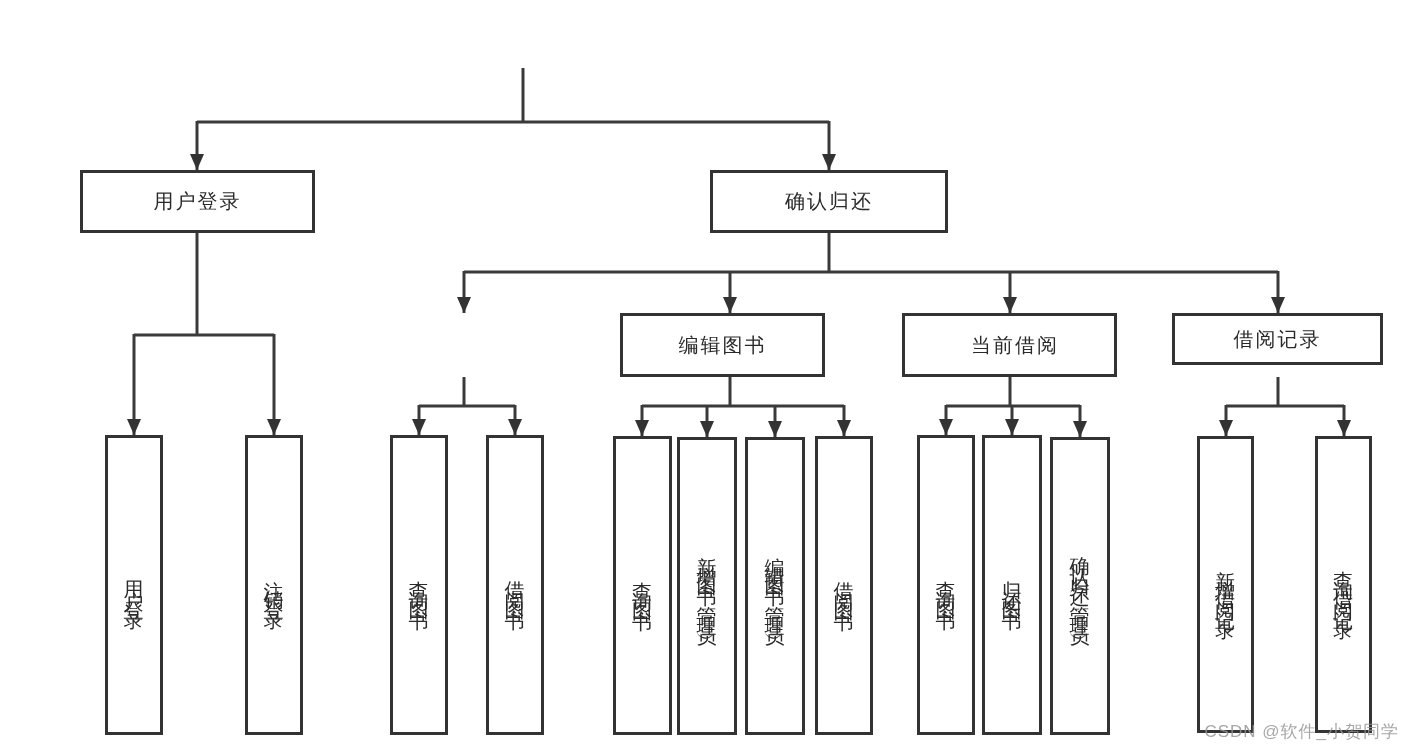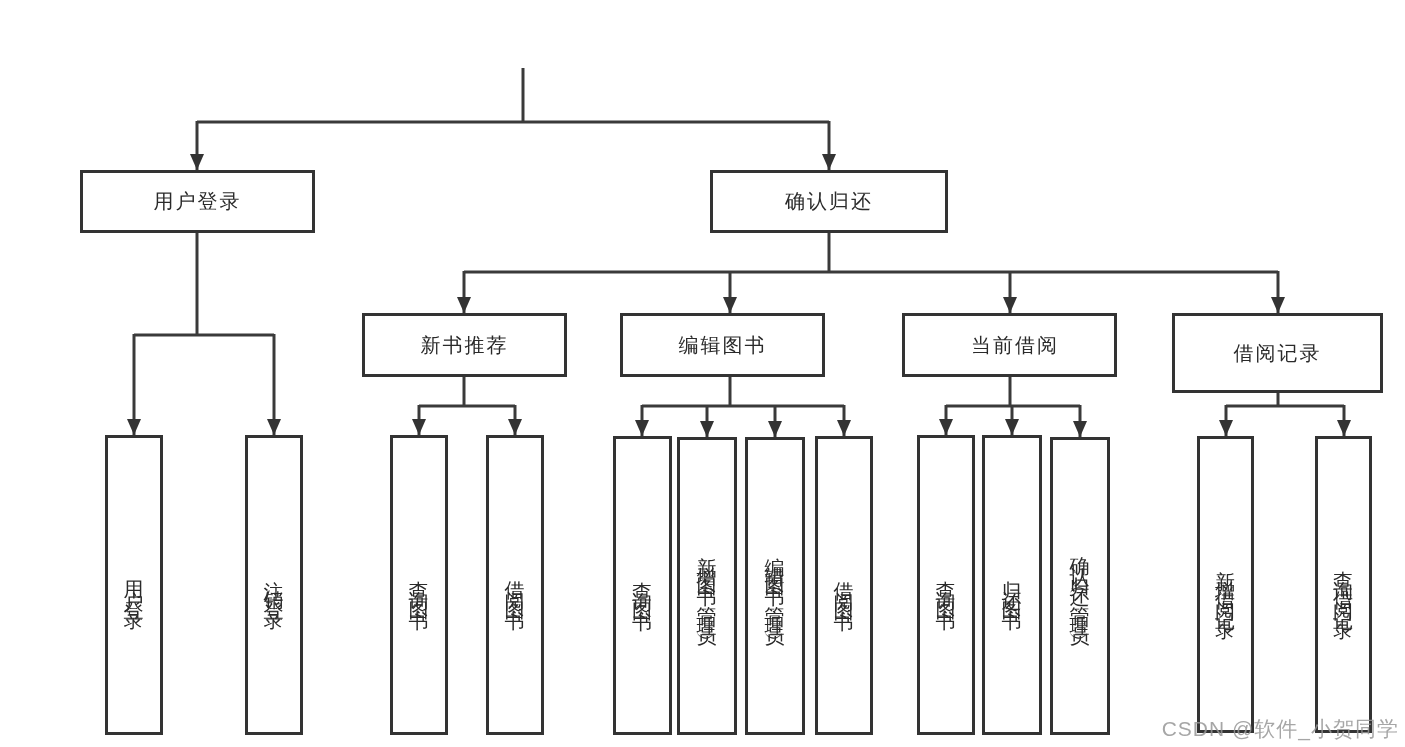--- a/index.html
+++ b/index.html
@@ -45,21 +45,21 @@
     text-orientation: mixed;
     font-size: 20px;
     letter-spacing: 10px;
     line-height: 1;
     color: #2a2a2a;
   }
   .watermark {
     position: absolute;
     right: 6px;
     bottom: 4px;
-    font-size: 21px;
+    font-size: 17px;
     letter-spacing: 1px;
     color: rgba(150, 150, 150, 0.85);
     white-space: nowrap;
     z-index: 5;
   }
 </style>
 </head>
 <body>
 
 <div class="canvas">
@@ -109,24 +109,23 @@
     <line x1="1278" y1="377" x2="1278" y2="406"></line>
     <line x1="1226" y1="406" x2="1344" y2="406"></line>
     <line x1="1226" y1="405" x2="1226" y2="436" marker-end="url(#arw)"></line>
     <line x1="1344" y1="405" x2="1344" y2="436" marker-end="url(#arw)"></line>
   </svg>
 
 
   <div class="node hnode" style="left:80px; top:170px; width:235px; height:63px;">用户登录</div>
   <div class="node hnode" style="left:710px; top:170px; width:238px; height:63px;">确认归还</div>
 
-  <div class="node hnode" style="left:362px; top:313px; width:205px; height:64px;">新书推荐</div>
   <div class="node hnode" style="left:620px; top:313px; width:205px; height:64px;">编辑图书</div>
   <div class="node hnode" style="left:902px; top:313px; width:215px; height:64px;padding-left:11px;">当前借阅</div>
-  <div class="node hnode" style="left:1172px; top:313px; width:211px; height:80px;">借阅记录</div>
+  <div class="node hnode" style="left:1172px; top:313px; width:211px; height:52px;">借阅记录</div>
 
   <div class="node leaf-box" style="left:105px; top:435px; width:58px; height:300px;">
     <span class="vtext">用户登录</span>
   </div>
   <div class="node leaf-box" style="left:245px; top:435px; width:58px; height:300px;">
     <span class="vtext">注销登录</span>
   </div>
 
   <div class="node leaf-box" style="left:390px; top:435px; width:58px; height:300px;">
     <span class="vtext">查询图书</span>

